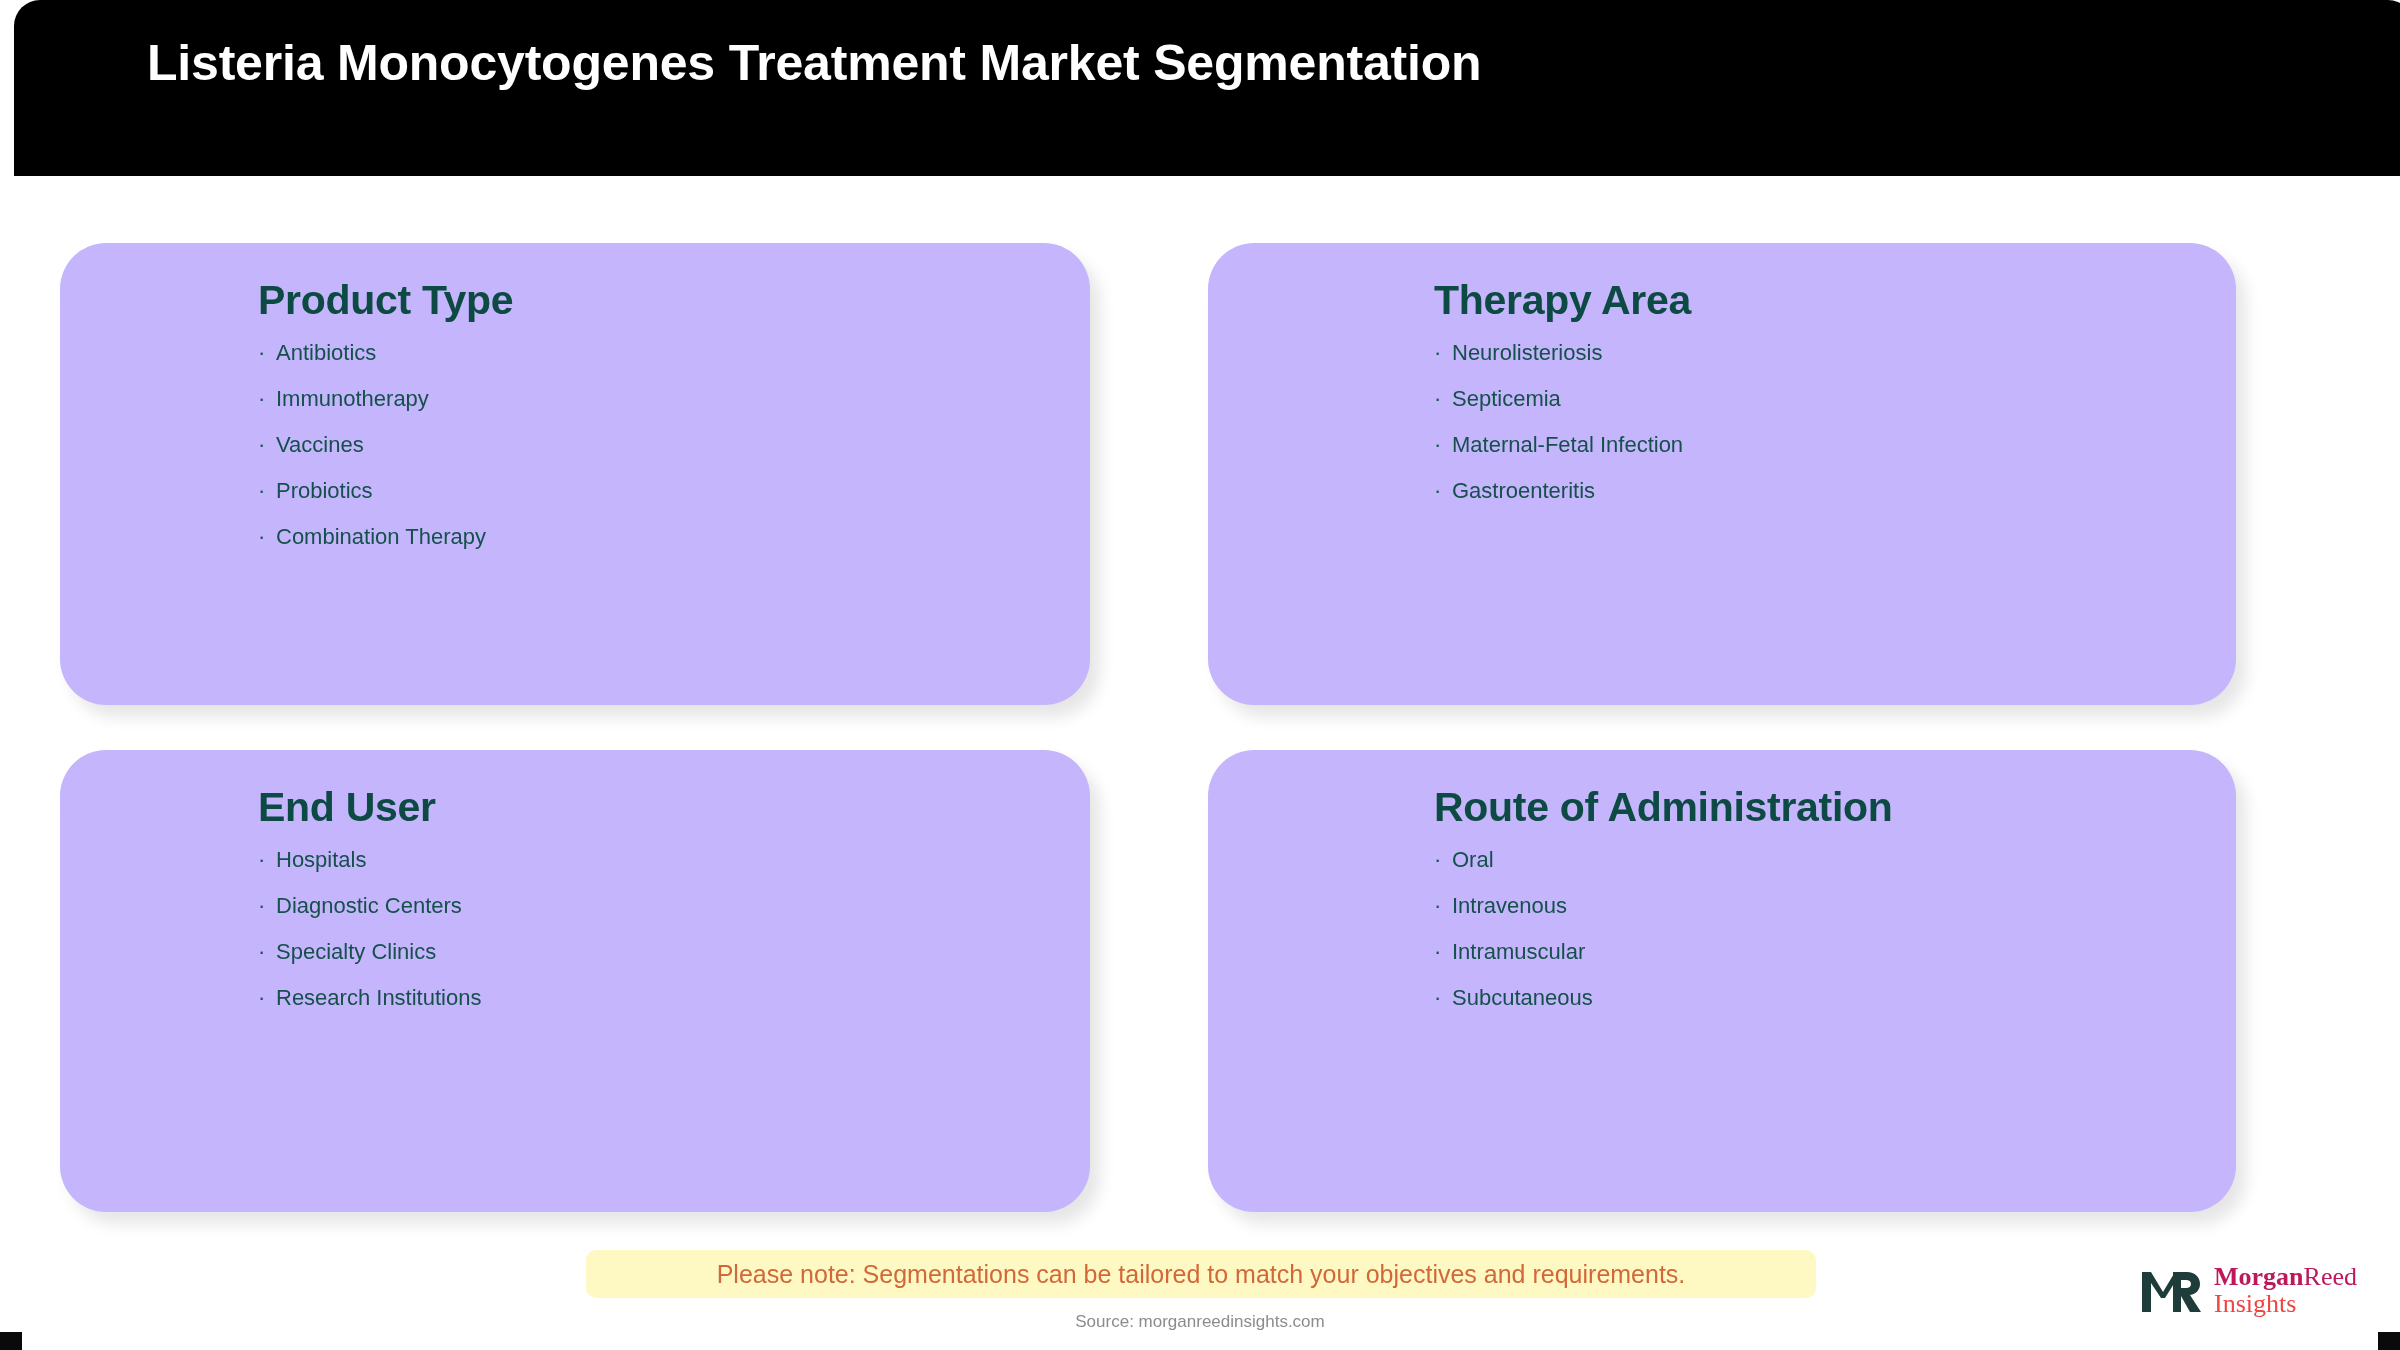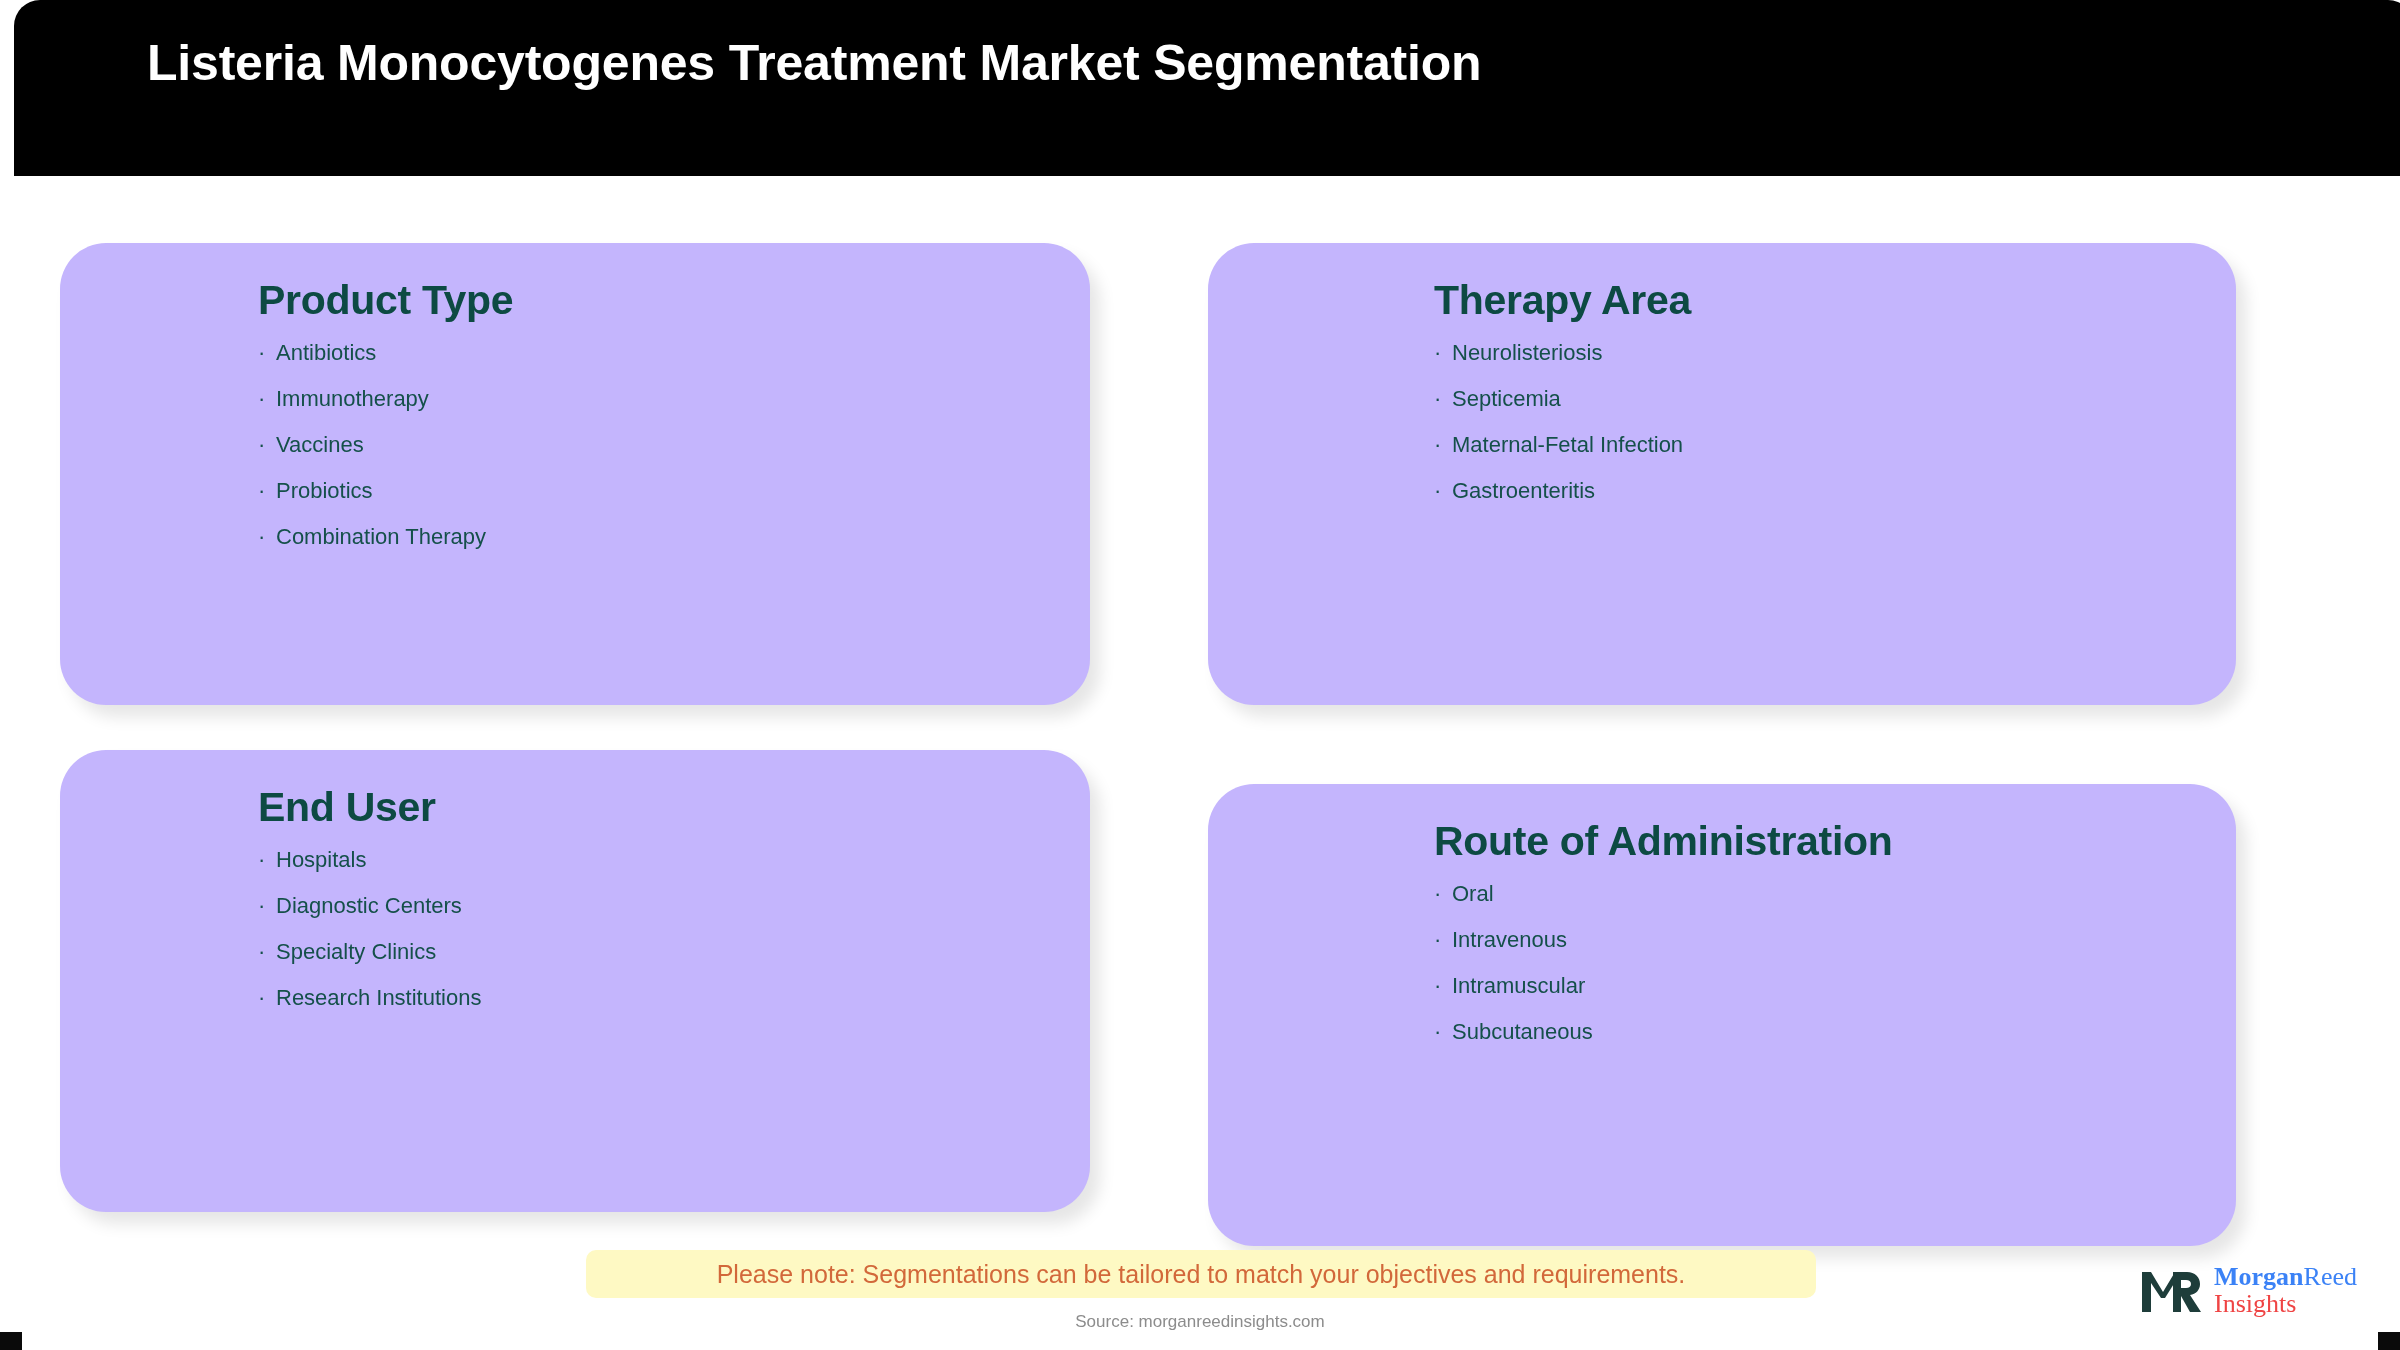--- a/index.html
+++ b/index.html
@@ -67,21 +67,21 @@
   .card {
     position: absolute;
     background: #c4b5fd;
     border-radius: 46px;
     box-shadow: 10px 12px 16px rgba(0,0,0,0.10);
     box-sizing: border-box;
   }
   .card.c0 { left: 60px;   top: 67px;  width: 1030px; height: 462px; }
   .card.c1 { left: 1208px; top: 67px;  width: 1028px; height: 462px; }
   .card.c2 { left: 60px;   top: 574px; width: 1030px; height: 462px; padding-left: 13px; }
-  .card.c3 { left: 1208px; top: 608px; width: 1028px; height: 462px; }
+  .card.c3 { left: 1208px; top: 574px; width: 1028px; height: 462px; }
 
   .card-inner {
     position: absolute;
     left: 198px;
     top: 34px;
     right: 40px;
   }
   .card.c1 .card-inner,
   .card.c3 .card-inner { left: 226px; }
 
@@ -157,21 +157,21 @@
   }
   #logo-mark { display: block; }
   #logo-words {
     display: flex;
     flex-direction: column;
     line-height: 1.02;
     font-family: "Liberation Serif", serif;
   }
   #logo-line1 {
     font-size: 26px;
-    color: #3b82f6;
+    color: #be185d;
     white-space: nowrap;
   }
   #logo-line1 .bold { font-weight: bold; }
   #logo-line2 {
     font-size: 26px;
     color: #ef4444;
     white-space: nowrap;
   }
 </style>
 </head>

